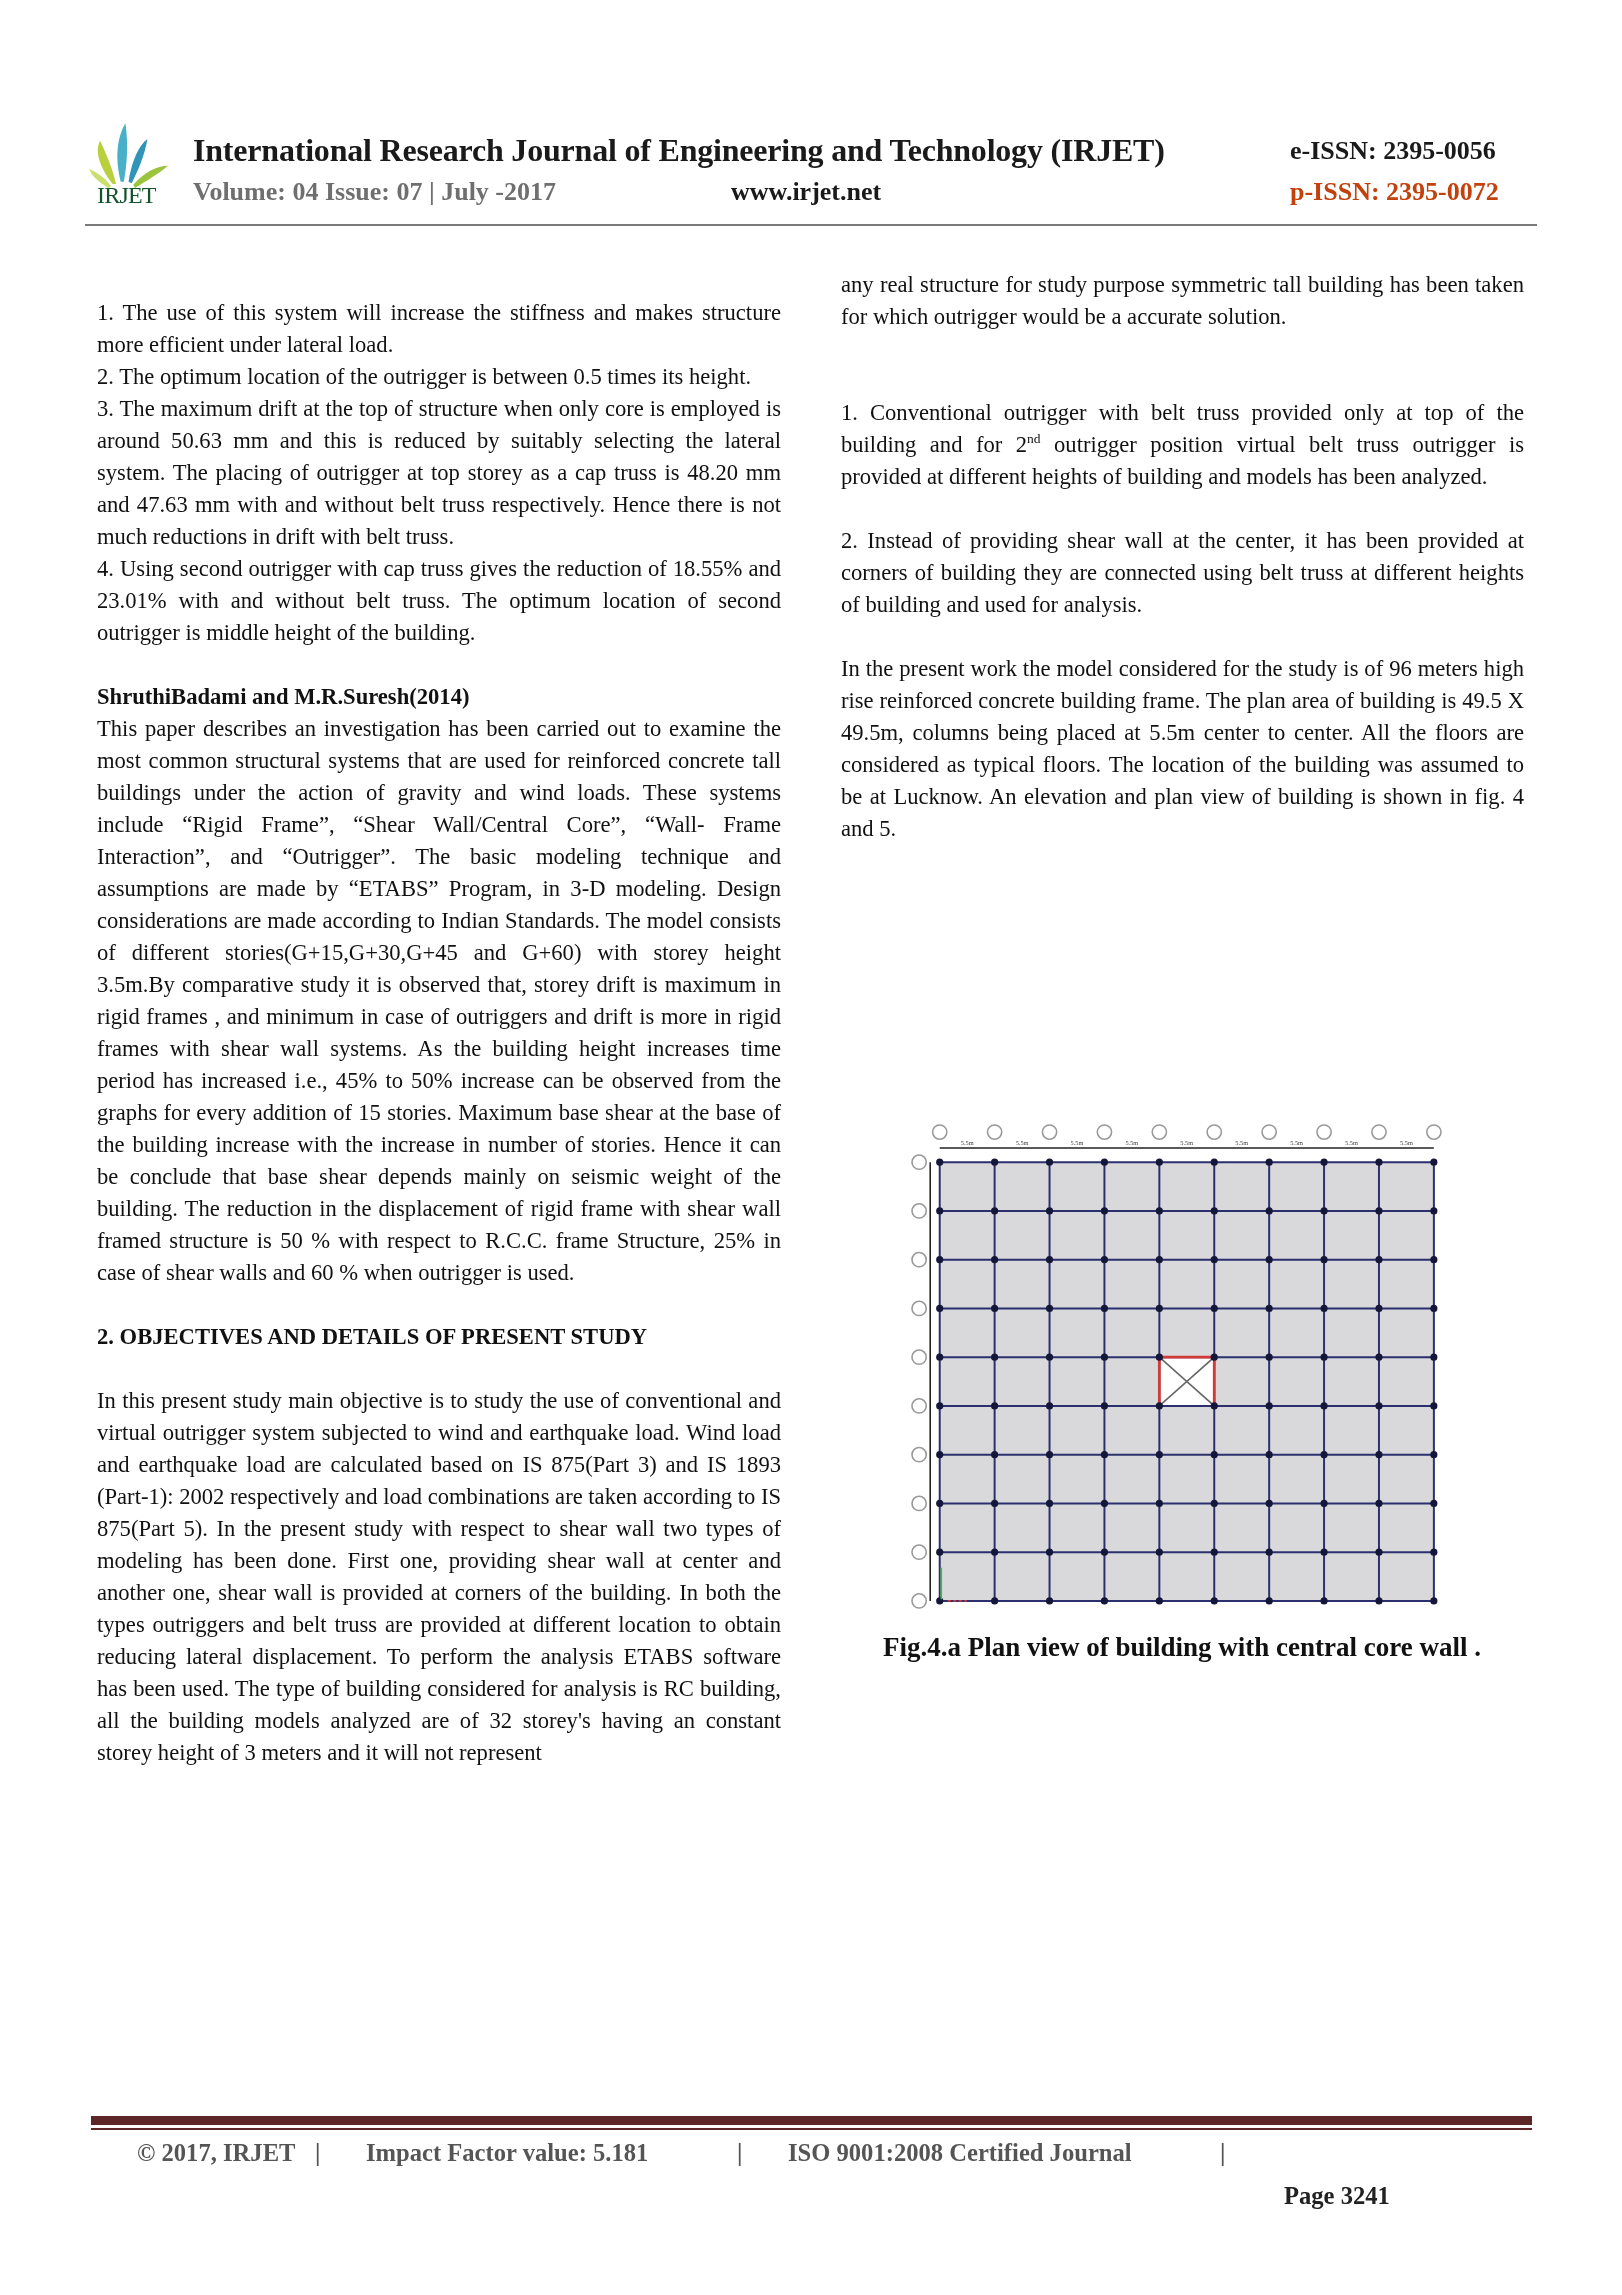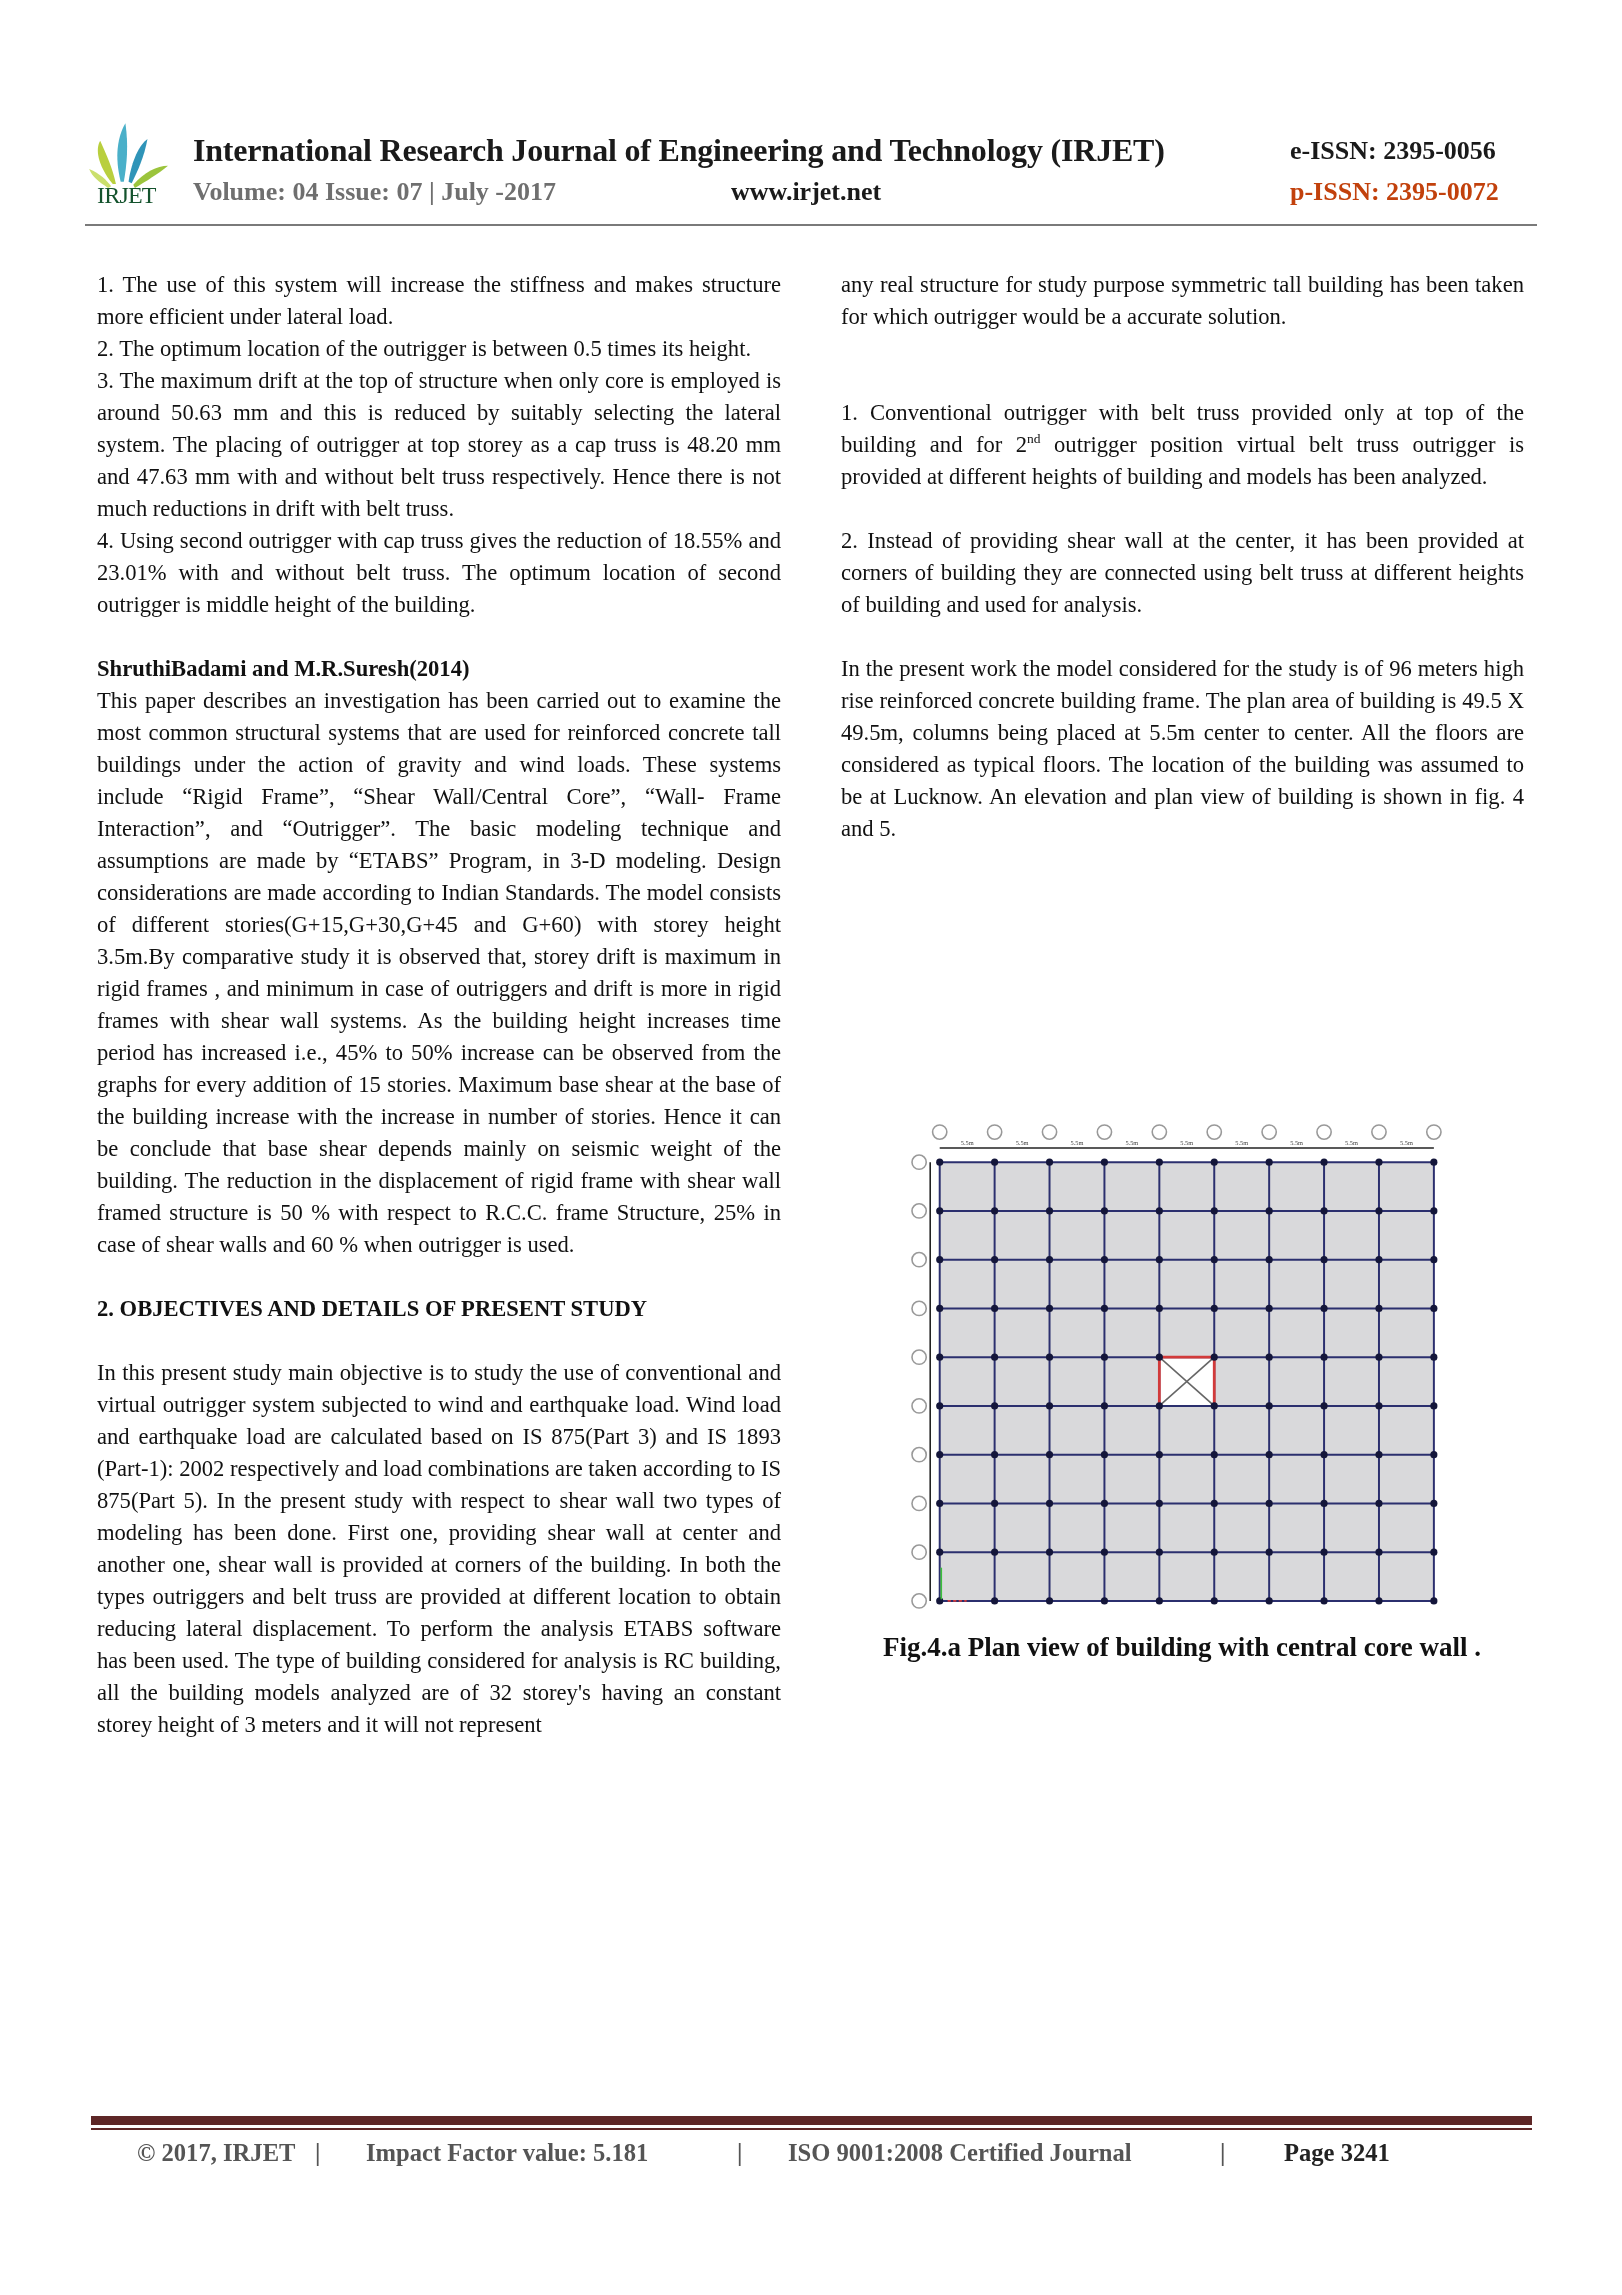--- a/index.html
+++ b/index.html
@@ -13,40 +13,40 @@
   .journal-title { position: absolute; left: 193px; top: 132px; font-size: 32px; font-weight: bold;
                    color: #1a1a1a; white-space: nowrap; letter-spacing: -0.2px; }
   .issn-e { position: absolute; left: 1290px; top: 136px; font-size: 26px; font-weight: bold; color: #1a1a1a; }
   .volume { position: absolute; left: 193px; top: 177px; font-size: 26px; font-weight: bold; color: #6f6f6f; }
   .website { position: absolute; left: 731px; top: 177px; font-size: 26px; font-weight: bold; color: #1a1a1a; }
   .issn-p { position: absolute; left: 1290px; top: 177px; font-size: 26px; font-weight: bold; color: #c2410c; }
   .header-rule { position: absolute; left: 85px; top: 224px; width: 1452px; height: 2.4px; background: #7a7a7a; }
 
   
   .col { position: absolute; top: 269px; font-size: 22.6px; line-height: 32px; text-align: justify; }
-  .col-left { left: 97px; width: 684px; }
+  .col-left { left: 97px; width: 684px; margin-top: 28px; }
   .col-right { left: 841px; width: 683px; }
   .col p { margin: 0; }
   .gap { height: 32px; }
   .bold { font-weight: bold; }
   sup { font-size: 13.5px; line-height: 0; }
 
   
   .figure { position: absolute; left: 911px; top: 1121px; width: 531px; height: 491px; }
   .caption { position: absolute; left: 849px; top: 1631px; width: 666px; text-align: center;
              font-size: 27px; font-weight: bold; line-height: 33px; }
 
   
   .footer-rule-thick { position: absolute; left: 91px; top: 2116px; width: 1441px; height: 8.7px; background: #5e2727; }
   .footer-rule-thin { position: absolute; left: 91px; top: 2128px; width: 1441px; height: 2.4px; background: #5e2727; }
   .footer { position: absolute; top: 2139px; font-size: 24.6px; font-weight: bold; color: #555; white-space: nowrap; }
   .f1 { left: 97px; margin-left: 40px; } .fs1 { left: 315px; }
   .f2 { left: 366px; } .fs2 { left: 737px; }
   .f3 { left: 788px; } .fs3 { left: 1220px; }
-  .f4 { left: 1284px; color: #222; }
+  .f4 { left: 1284px; color: #222; margin-top: 43px; }
 </style>
 </head>
 <body>
 
 <div class="logo">
   <svg width="87" height="93" viewBox="0 0 110 118">
     <path d="M30 85 C 10 60, 8 40, 14 30 C 22 48, 30 65, 34 85 Z" fill="#b9cf3e"></path>
     <path d="M40 82 C 32 50, 36 25, 46 8 C 50 35, 48 60, 44 82 Z" fill="#4ab0c9"></path>
     <path d="M50 82 C 54 55, 64 35, 74 28 C 70 50, 62 68, 54 84 Z" fill="#2f94b8"></path>
     <path d="M56 86 C 70 70, 86 62, 100 62 C 88 72, 72 82, 58 90 Z" fill="#9bc43c"></path>

